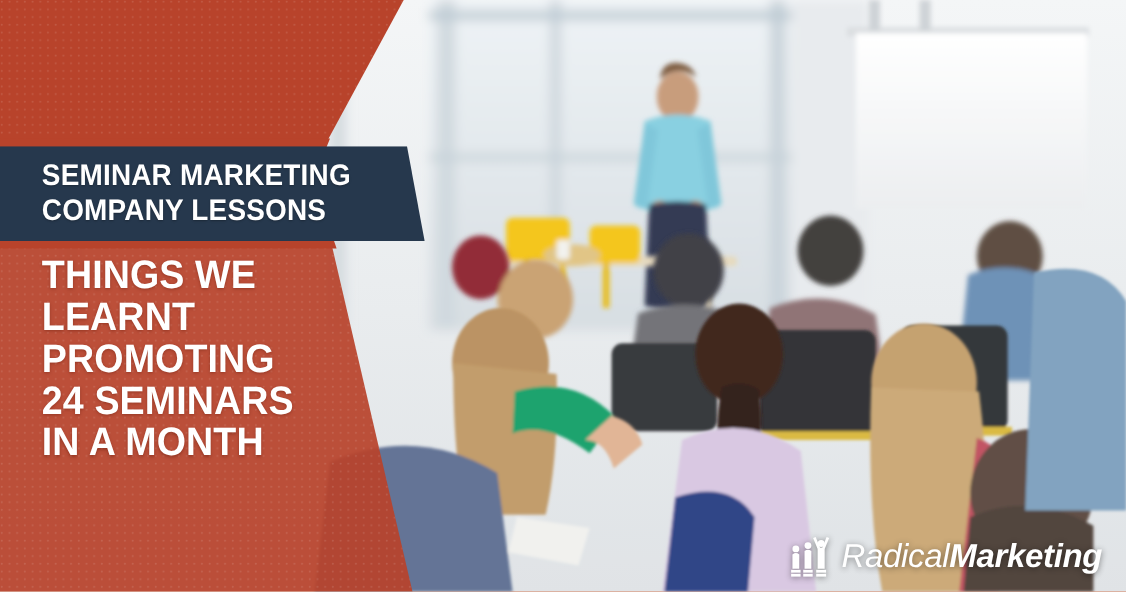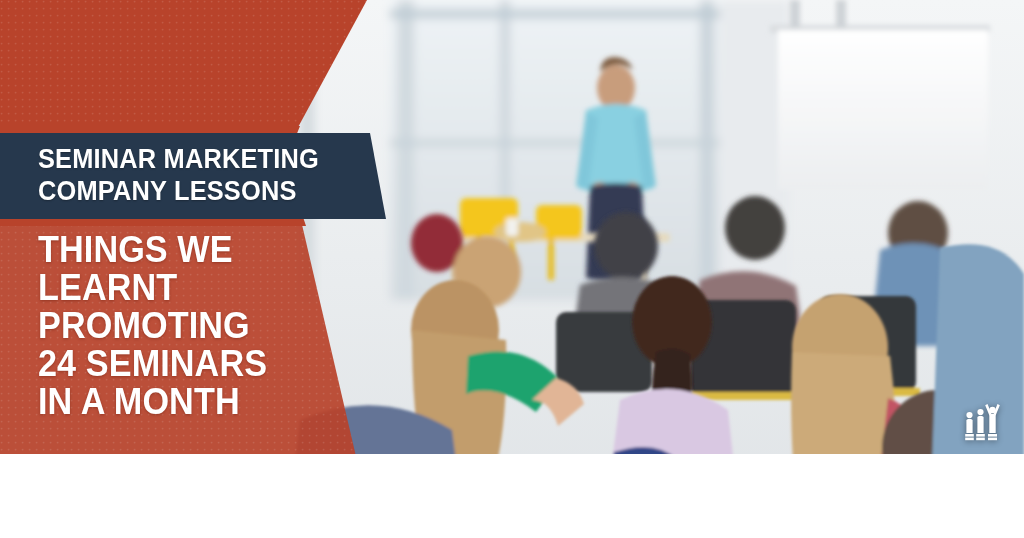--- a/index.html
+++ b/index.html
@@ -7,21 +7,21 @@
     padding: 0;
     background: #ffffff;
   }
   body {
     font-family: "Liberation Sans", sans-serif;
   }
 
   #banner {
     position: relative;
     width: 1024px;
-    height: 454px;
+    height: 538px;
     overflow: hidden;
     background: #c2410c;
   }
 
   
   #photo {
     position: absolute;
     inset: 0;
     overflow: hidden;
   }
@@ -301,15 +301,18 @@
         <rect x="12.2" y="35.6" width="8.6" height="2.6" fill="#ffffff"></rect>
 
         <circle cx="28.5" cy="8" r="3.2" fill="#ffffff"></circle>
         <path d="M25.3 13 q3.2 -2.4 6.4 0 l0 18 l-6.4 0 z" fill="#ffffff"></path>
         <path d="M25.4 13.4 L21.2 3.2 l2.3 -1.1 l4.2 10.2 z" fill="#ffffff"></path>
         <path d="M31.6 13.4 L35.8 3.2 l-2.3 -1.1 l-4.2 10.2 z" fill="#ffffff"></path>
         <rect x="24.0" y="32" width="9.0" height="2.6" fill="#ffffff"></rect>
         <rect x="24.0" y="35.6" width="9.0" height="2.6" fill="#ffffff"></rect>
       </svg>
     </span>
+    <span id="logo-text">
+      <span class="lt-light">Radical</span><span class="lt-bold">Marketing</span>
+    </span>
   </div>
 
 </div>
 
 </body></html>

